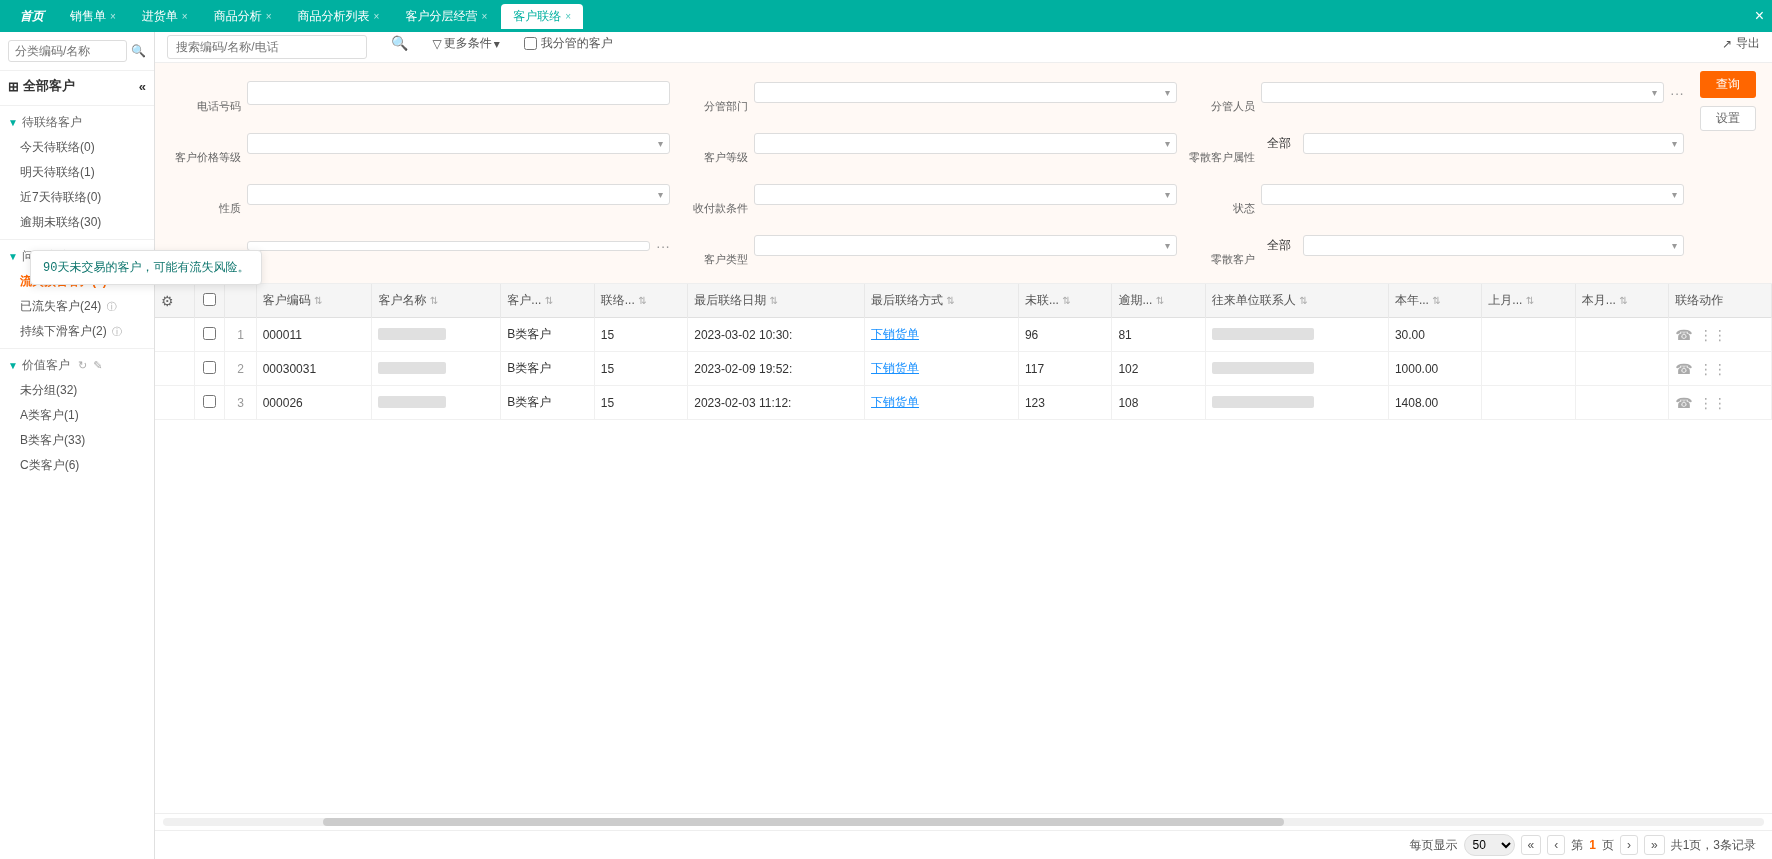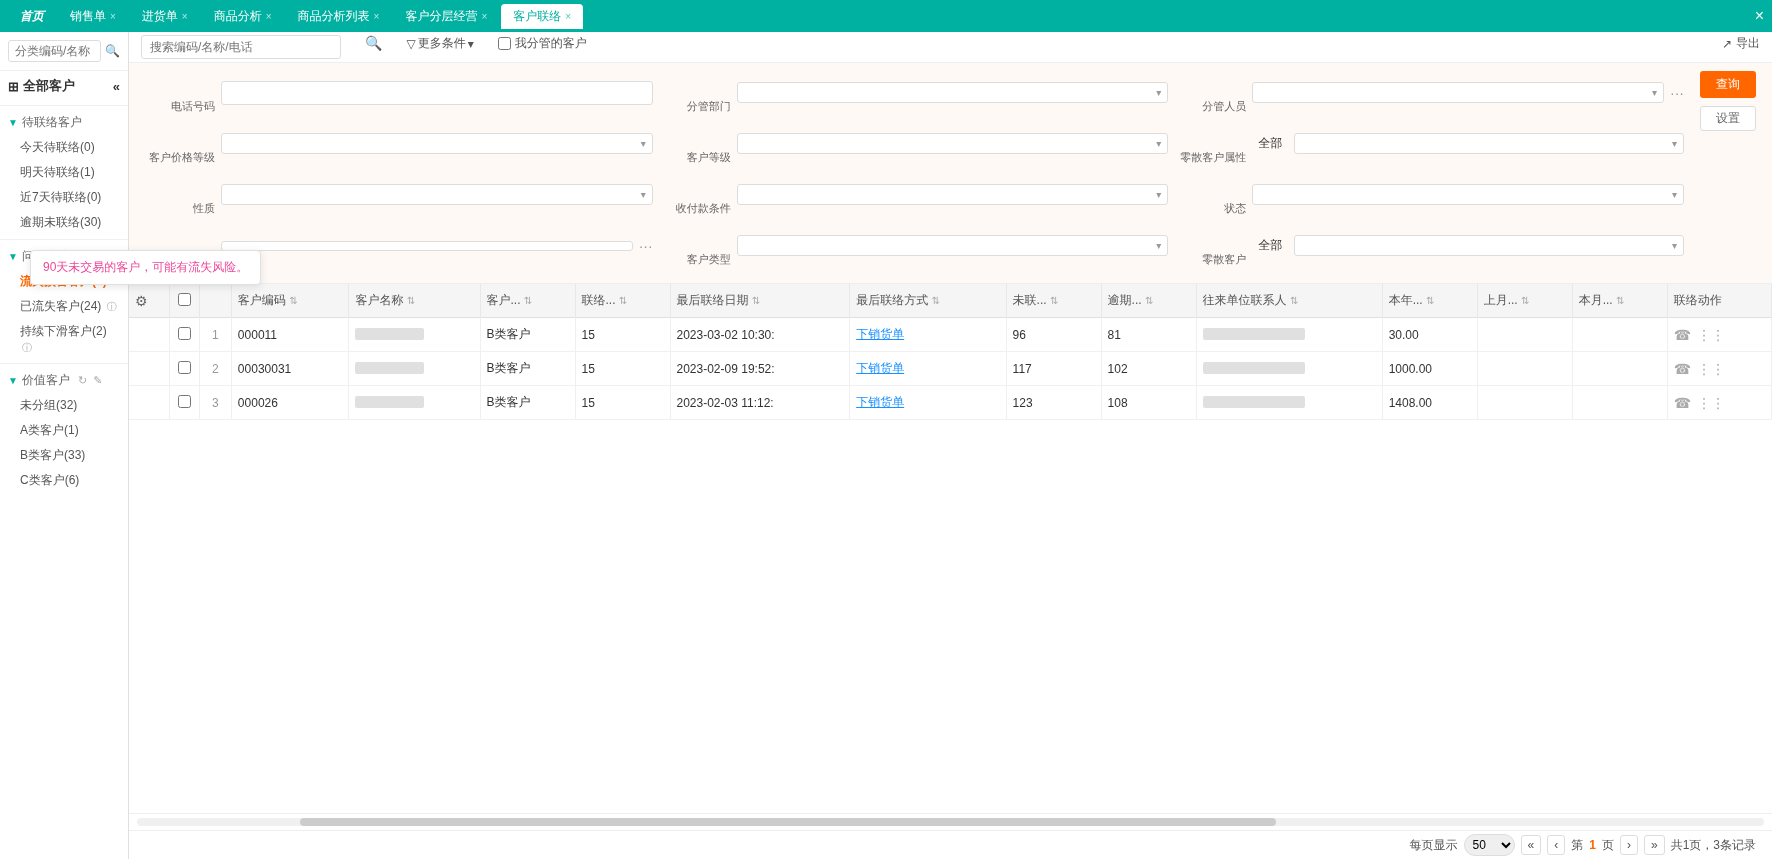--- a/index.html
+++ b/index.html
@@ -50,21 +50,21 @@
 
     
     .main-layout {
       display: flex;
       height: calc(100vh - 32px);
       background: #f0f0f0;
     }
 
     
     .sidebar {
-      width: 129px;
+      width: 155px;
       background: #fff;
       border-right: 1px solid #e0e0e0;
       display: flex;
       flex-direction: column;
       overflow-y: auto;
       flex-shrink: 0;
     }
     .sidebar-search {
       display: flex;
       align-items: center;
@@ -322,27 +322,28 @@
       font-size: 14px;
     }
 
     
     .tooltip-box {
       background: #fff;
       border: 1px solid #e0e0e0;
       border-radius: 4px;
       padding: 8px 12px;
       font-size: 12px;
-      color: #ec4899;
+      color: #0f766e;
       position: absolute;
       left: 30px;
       top: 250px;
       z-index: 100;
       box-shadow: 0 2px 8px rgba(0,0,0,0.1);
       white-space: nowrap;
+      font-family: Liberation Mono, monospace;
     }
 
     
     .pagination-bar {
       background: #fff;
       border-top: 1px solid #eee;
       padding: 3px 16px;
       display: flex;
       align-items: center;
       justify-content: flex-end;

